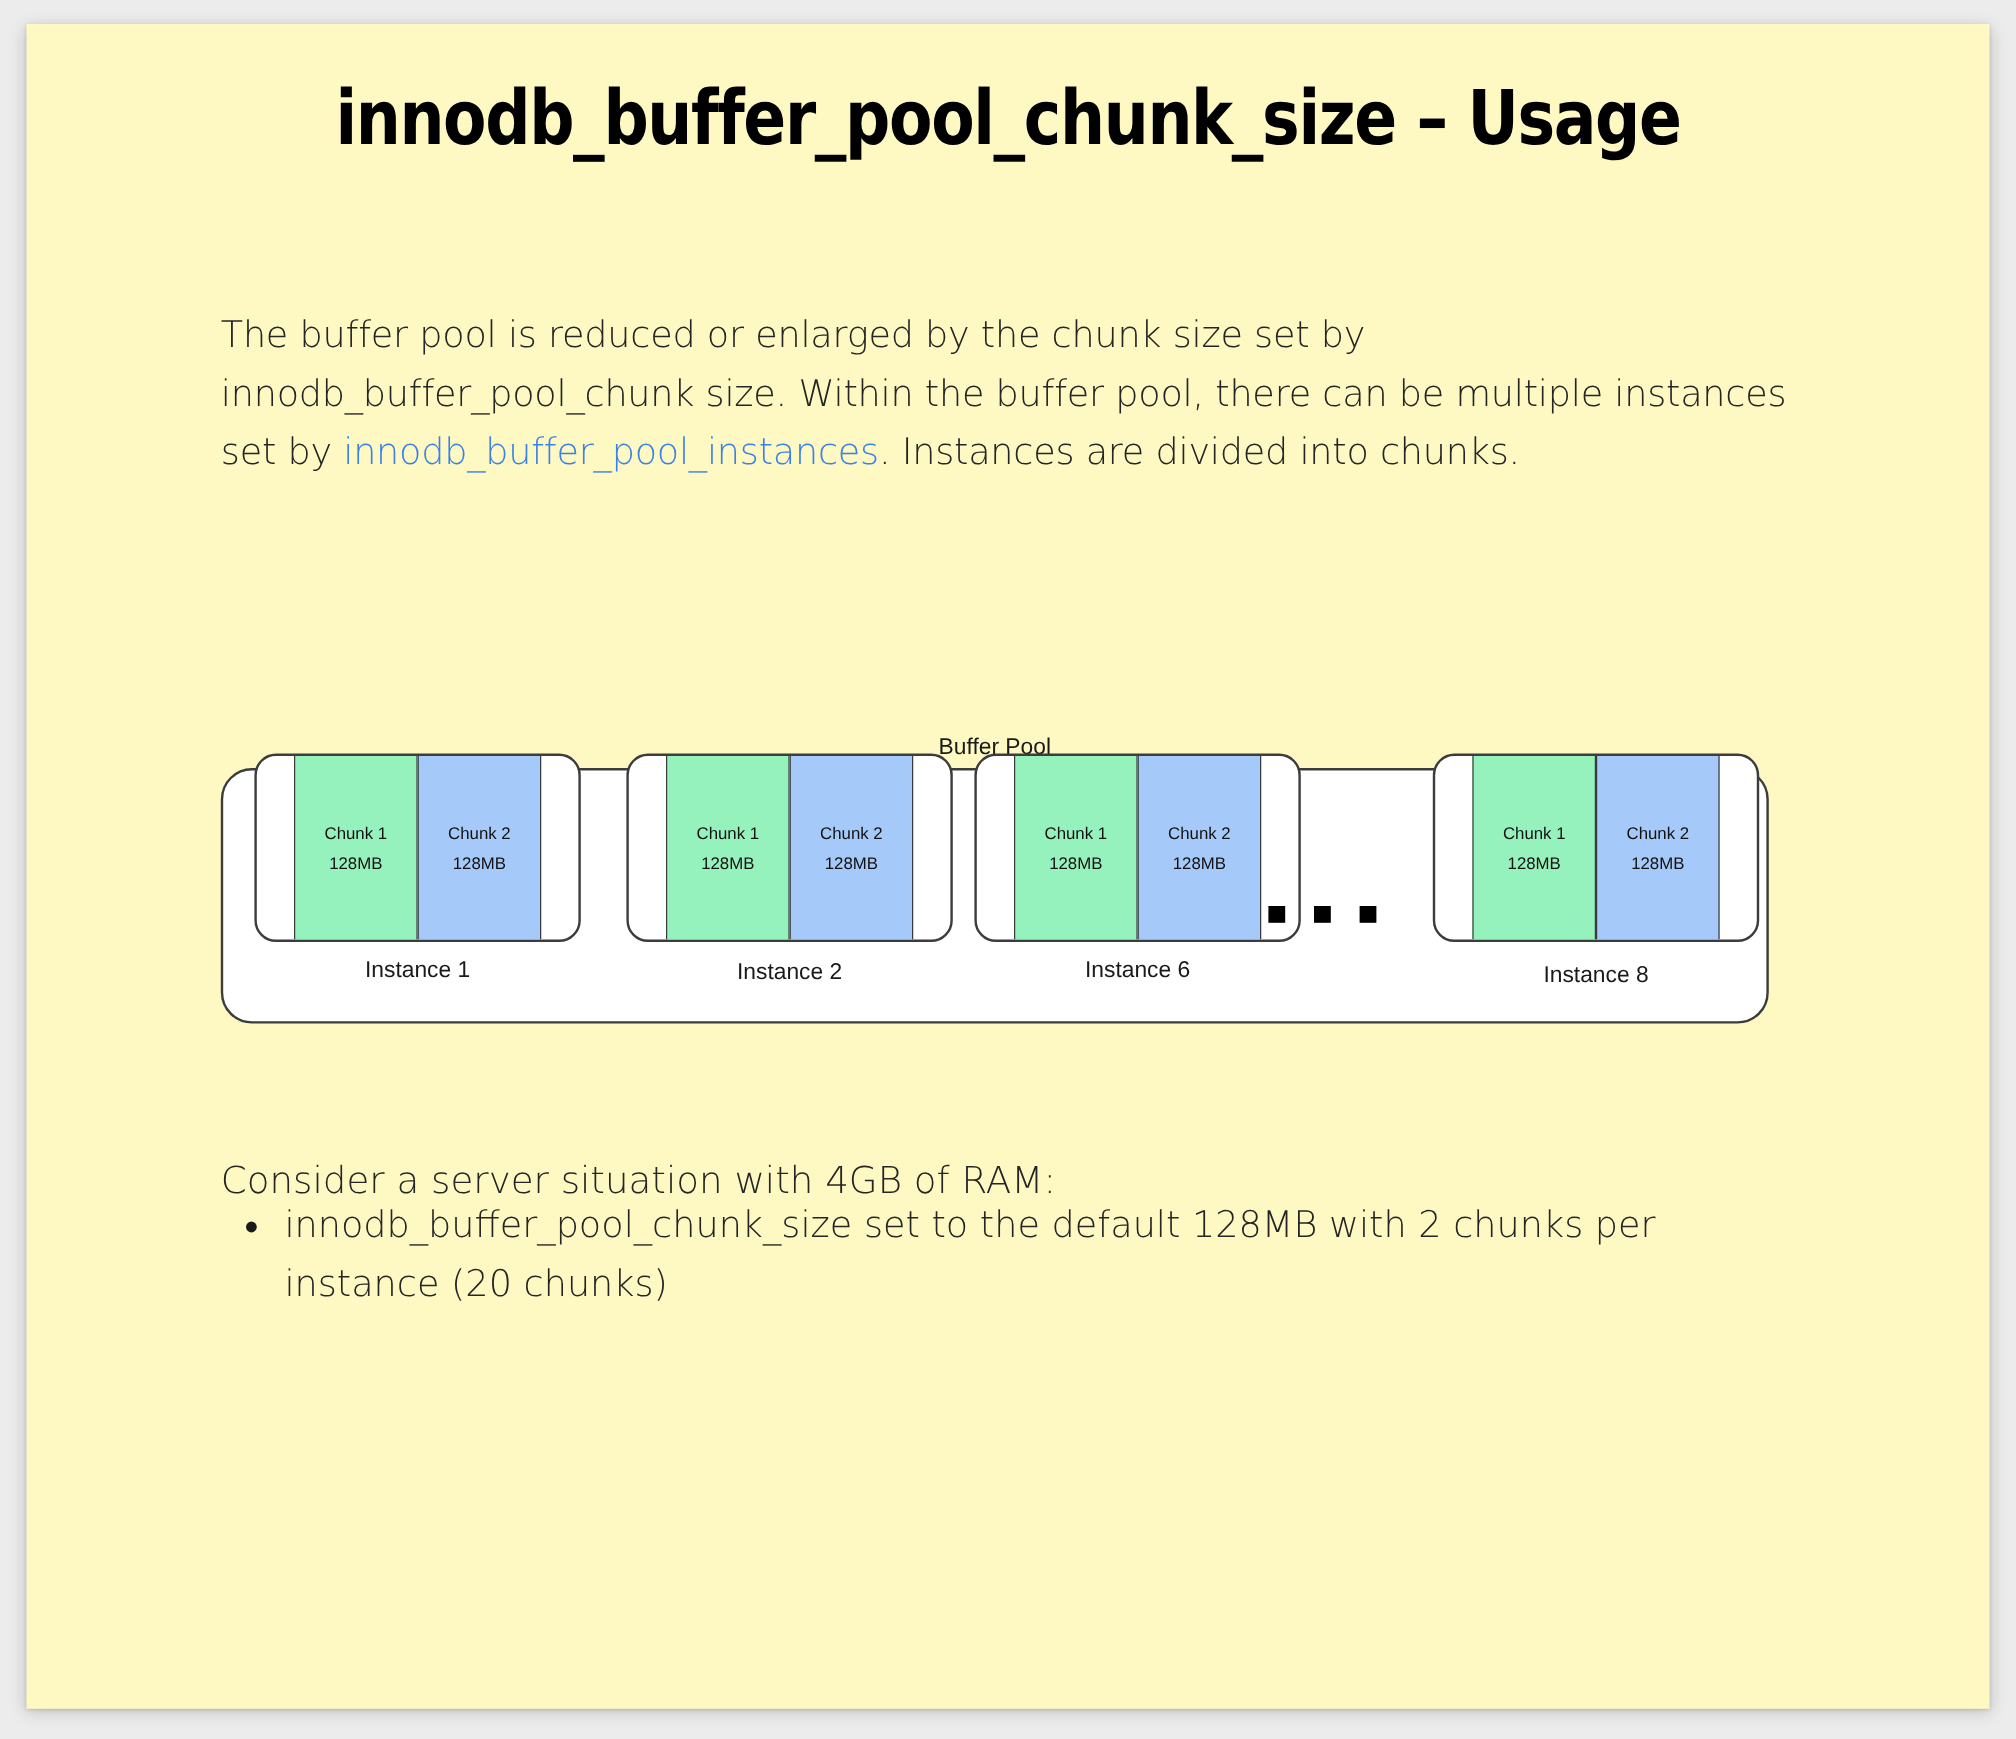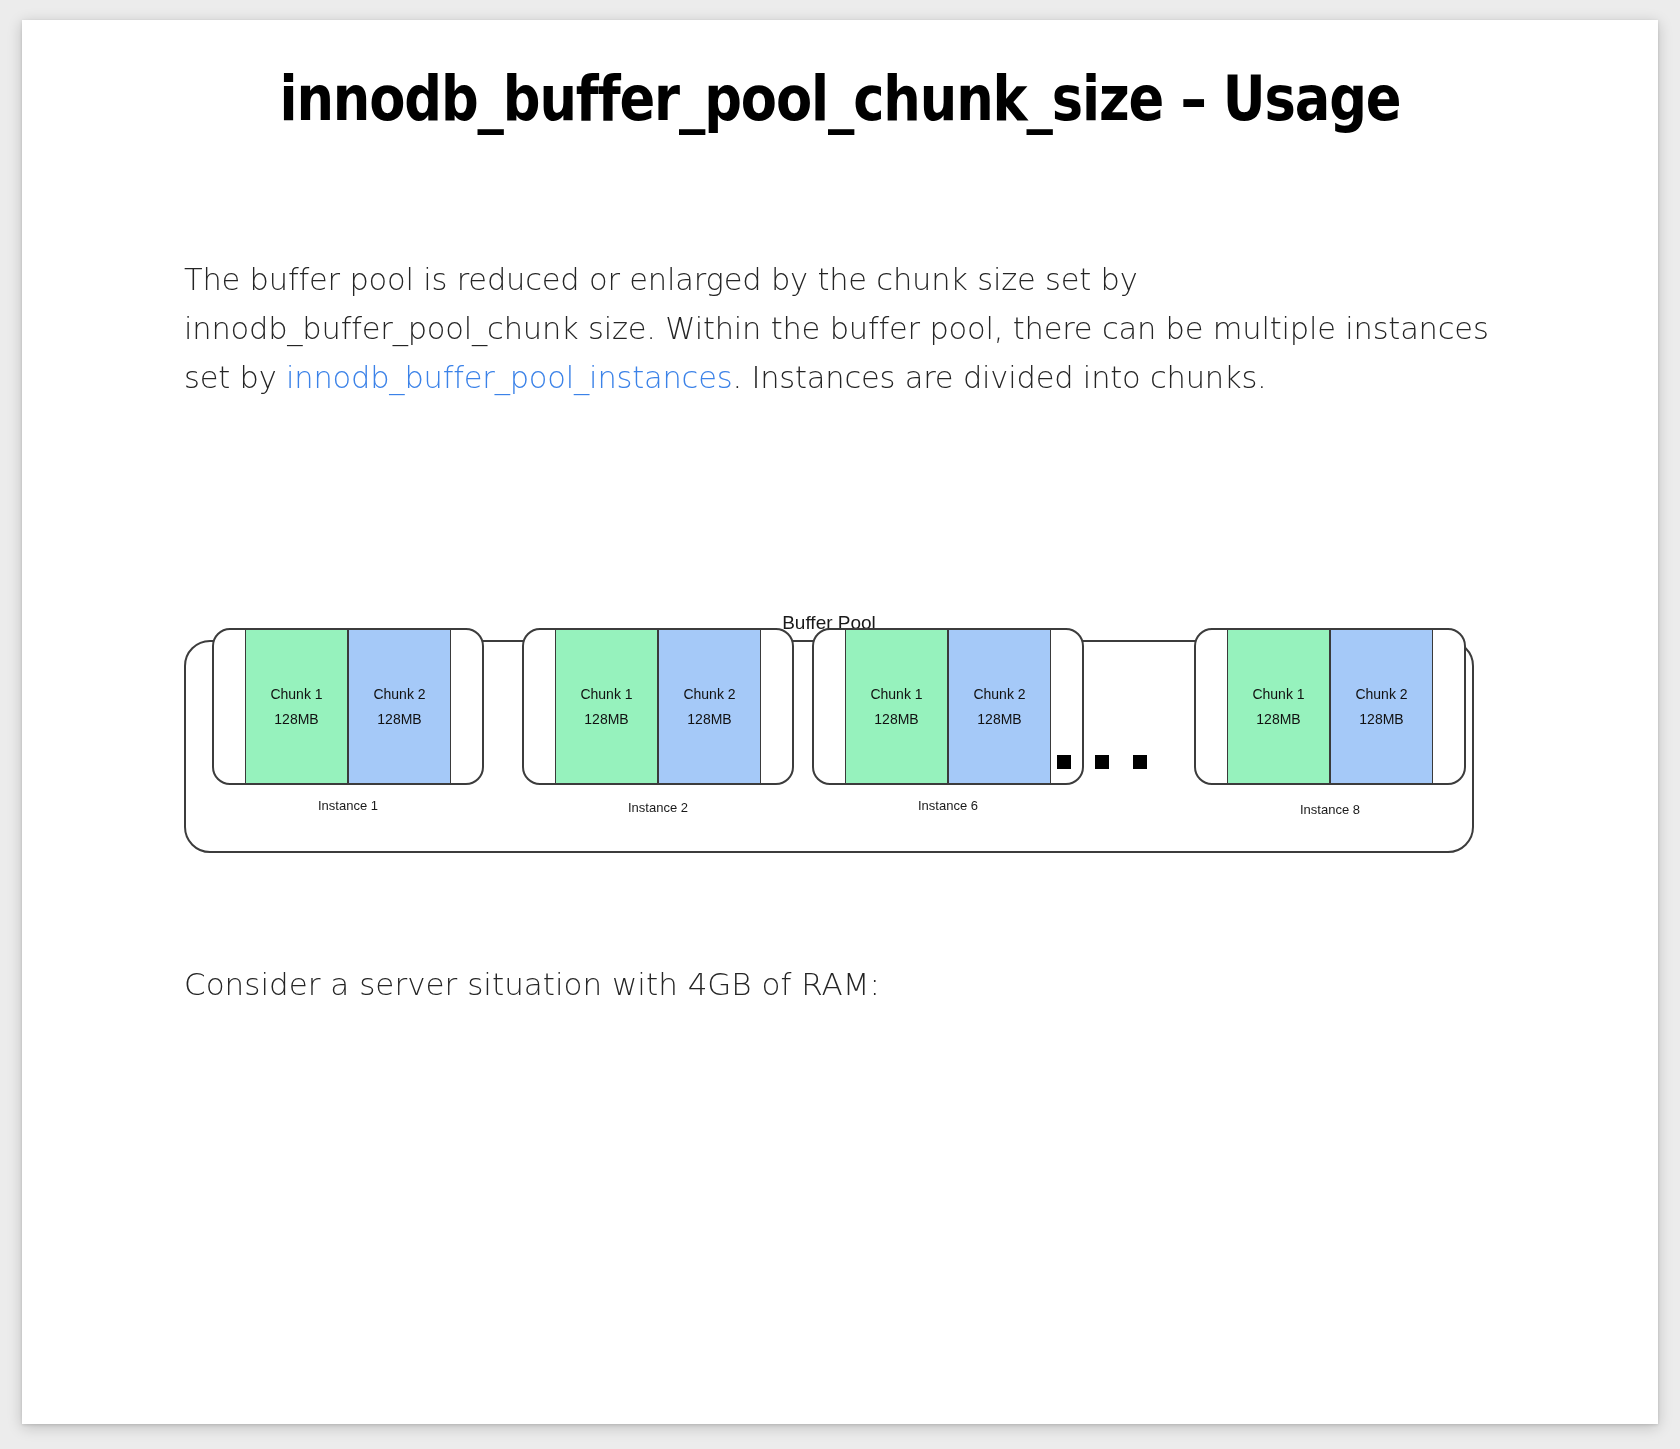--- a/index.html
+++ b/index.html
@@ -11,21 +11,21 @@
   body {
     width: 1680px; height: 1449px;
     position: relative;
     overflow: hidden;
   }
 
   .card {
     position: absolute;
     left: 22px; top: 20px;
     width: 1636px; height: 1404px;
-    background: #ffffff;
+    background: #fef9c3;
     box-shadow: 0 3px 14px rgba(0,0,0,0.20), 0 1px 3px rgba(0,0,0,0.12);
   }
 
   .page-title {
     margin: 0;
     padding-top: 44px;
     text-align: center;
     font-size: 63px;
     line-height: 1.1;
     font-weight: bold;
@@ -110,21 +110,21 @@
     font-size: 14px;
     line-height: 25px;
     color: #111111;
     font-family: "Liberation Sans", sans-serif;
     text-align: center;
   }
 
   .inst-label {
     position: absolute;
     text-align: center;
-    font-size: 13px;
+    font-size: 19px;
     color: #1a1a1a;
     font-family: "Liberation Sans", sans-serif;
   }
 
   .ellipsis {
     position: absolute;
     top: 143px;
     left: 873px;
     width: 90px;
     display: flex;
@@ -258,17 +258,18 @@
         </div>
       <div class="ellipsis" id="ellipsis">
           <i></i>
           <i></i>
           <i></i>
         </div>
     </div>
 
     <div class="lead-in">Consider a server situation with 4GB of RAM:</div>
     <ul class="bullets" id="bullets">
+        <li><span>innodb_buffer_pool_chunk_size set to the default 128MB with 2 chunks per instance (20 chunks)</span></li>
       </ul>
 
 
   </div>
 </div>
 
 </body></html>

